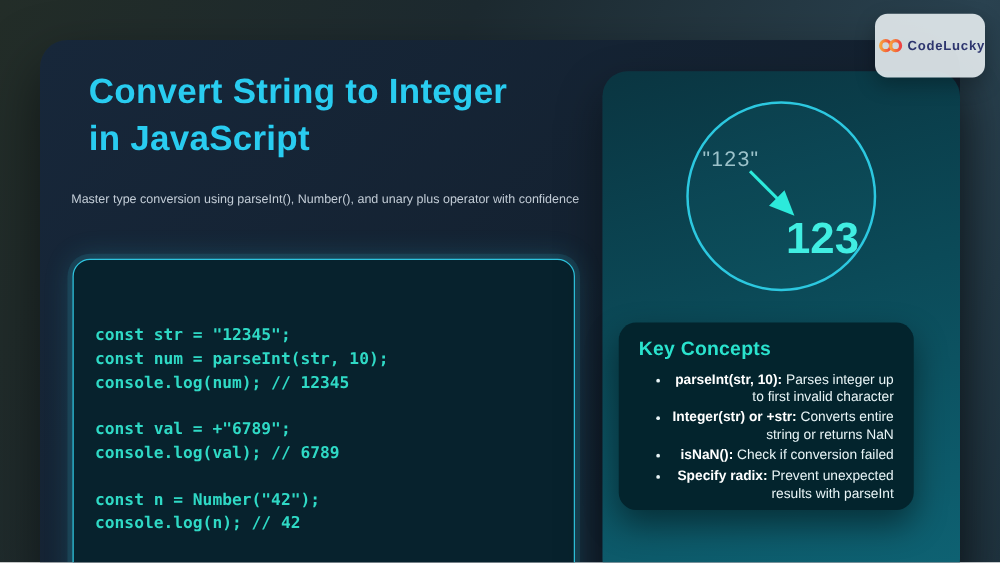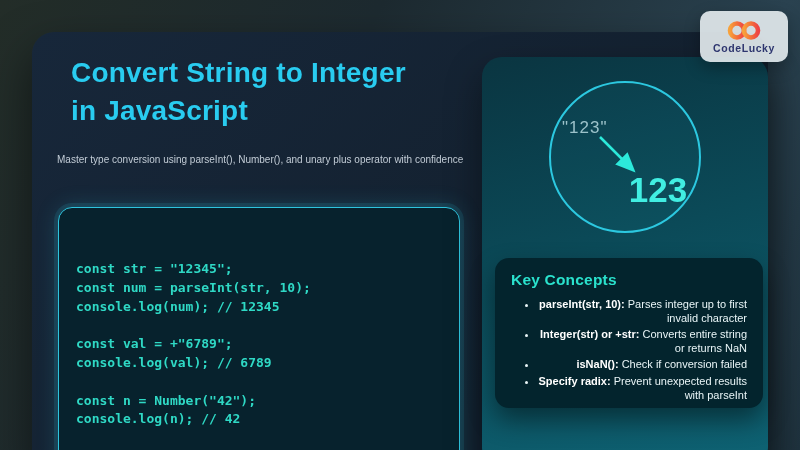--- a/index.html
+++ b/index.html
@@ -74,21 +74,21 @@
     border-radius: 20px;
     background: linear-gradient(165deg, #0a3541 0%, #0b4a58 45%, #0e6374 100%);
     box-shadow: 0 16px 36px rgba(0,0,0,0.4);
   }
   .illu-svg { position: absolute; left: 0; top: 0; }
 
   
   .key-panel {
     position: absolute;
     left: 13px; top: 201px;
-    width: 268px; height: 150px;
+    width: 236px; height: 150px;
     background: #03242d;
     border-radius: 14px;
     padding: 13px 16px 12px 16px;
     box-shadow: 0 12px 26px rgba(0,0,0,0.45);
   }
   .key-title {
     font-size: 15.5px;
     font-weight: bold;
     color: #2ae2cd;
     letter-spacing: 0.2px;
@@ -111,21 +111,21 @@
 
   
   .logo-badge {
     position: absolute;
     left: 700px; top: 11px;
     width: 88px; height: 51px;
     background: rgba(226,233,237,0.92);
     border-radius: 10px;
     box-shadow: 0 6px 16px rgba(0,0,0,0.28);
     display: flex;
-    flex-direction: column;
+    flex-direction: row;
     align-items: center;
     justify-content: center;
     gap: 1px;
   }
   .logo-text {
     font-size: 10.5px;
     font-weight: bold;
     letter-spacing: 0.6px;
     color: #2e366f;
   }

